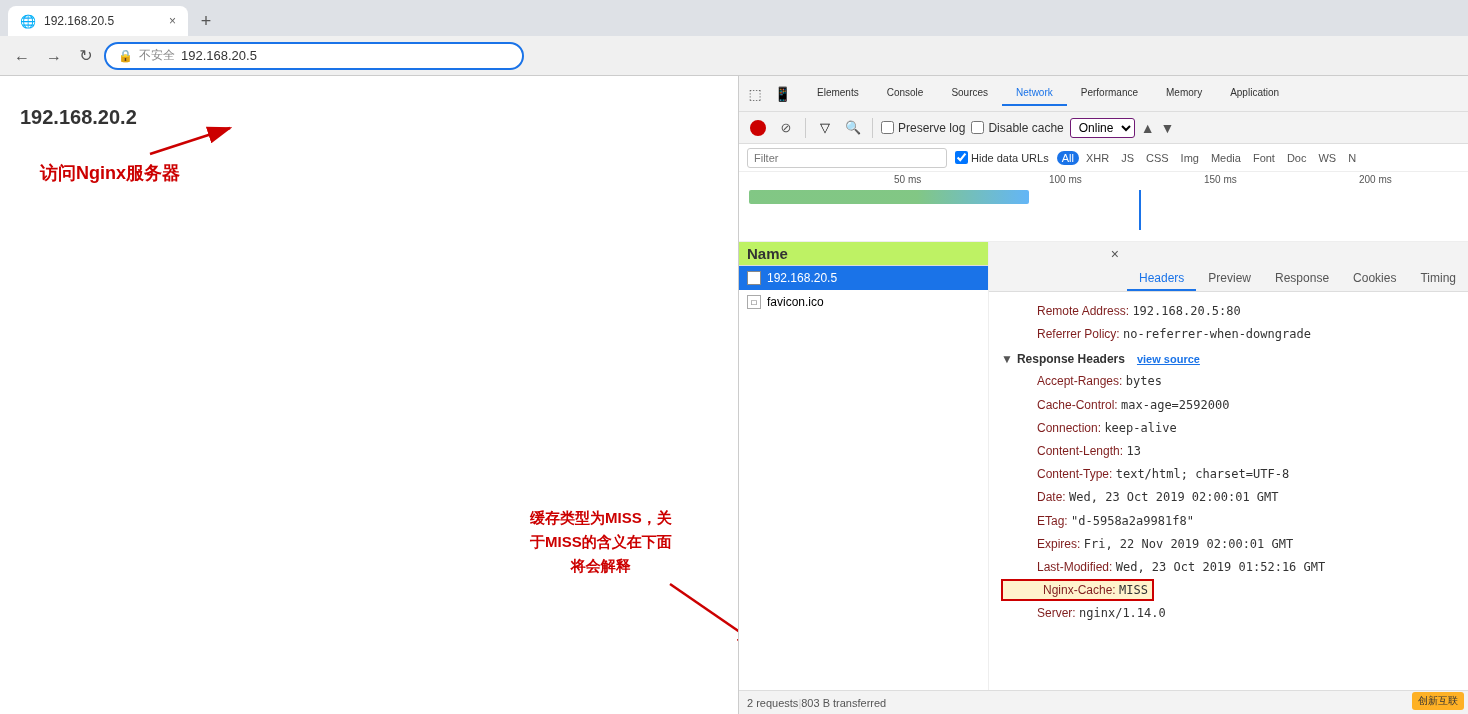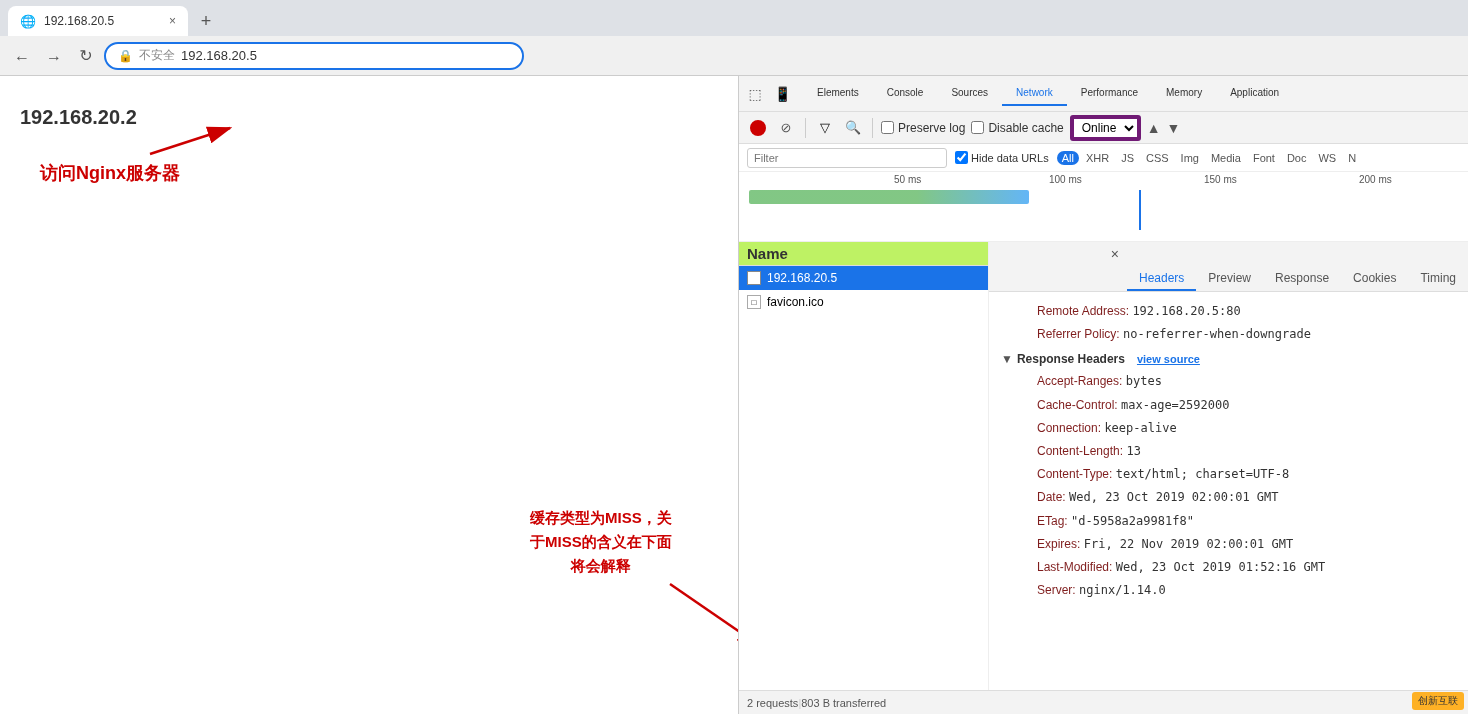--- a/index.html
+++ b/index.html
@@ -38,21 +38,21 @@
     .devtools-tab-icons { display: flex; align-items: center; margin-right: 8px; gap: 4px; }
     .devtools-icon-btn { width: 24px; height: 24px; display: flex; align-items: center; justify-content: center; font-size: 14px; color: #555; cursor: pointer; border-radius: 3px; }
 
     
     .devtools-toolbar { display: flex; align-items: center; background: #f3f3f3; border-bottom: 1px solid #ddd; padding: 4px 8px; gap: 6px; height: 32px; }
     .toolbar-btn { width: 22px; height: 22px; display: flex; align-items: center; justify-content: center; font-size: 13px; cursor: pointer; border-radius: 3px; }
     .toolbar-btn-circle { width: 16px; height: 16px; border-radius: 50%; background: #cc0000; }
     .toolbar-separator { width: 1px; height: 20px; background: #ccc; margin: 0 2px; }
     .toolbar-checkbox { display: flex; align-items: center; gap: 4px; font-size: 12px; color: #333; cursor: pointer; }
     .toolbar-checkbox input { width: 13px; height: 13px; }
-    .toolbar-select { font-size: 12px; border: 4px solid #701a75; background: #fff; padding: 1px 4px; border-radius: 3px; cursor: pointer; }
+    .toolbar-select { font-size: 12px; border: 1px solid #701a75; background: #fff; padding: 1px 4px; border-radius: 3px; cursor: pointer; }
     .toolbar-arrow { font-size: 14px; color: #555; cursor: pointer; }
 
     
     .filter-bar { display: flex; align-items: center; background: #fff; border-bottom: 1px solid #eee; padding: 4px 8px; gap: 8px; height: 28px; }
     .filter-input { flex: 1; max-width: 200px; height: 20px; border: 1px solid #ccc; border-radius: 3px; padding: 0 6px; font-size: 11px; }
     .hide-data-urls { display: flex; align-items: center; gap: 3px; font-size: 11px; color: #333; }
     .filter-type-btns { display: flex; gap: 2px; }
     .filter-type-btn { padding: 1px 5px; font-size: 11px; border: none; background: transparent; cursor: pointer; color: #555; border-radius: 2px; }
     .filter-type-btn.active { background: #1a73e8; color: #fff; border-radius: 10px; }
 
@@ -266,20 +266,21 @@
           <div id="header-fields">
               <div class="detail-row"><span class="detail-key">Accept-Ranges:</span> <span class="detail-val">bytes</span></div>
               <div class="detail-row"><span class="detail-key">Cache-Control:</span> <span class="detail-val">max-age=2592000</span></div>
               <div class="detail-row"><span class="detail-key">Connection:</span> <span class="detail-val">keep-alive</span></div>
               <div class="detail-row"><span class="detail-key">Content-Length:</span> <span class="detail-val">13</span></div>
               <div class="detail-row"><span class="detail-key">Content-Type:</span> <span class="detail-val">text/html; charset=UTF-8</span></div>
               <div class="detail-row"><span class="detail-key">Date:</span> <span class="detail-val">Wed, 23 Oct 2019 02:00:01 GMT</span></div>
               <div class="detail-row"><span class="detail-key">ETag:</span> <span class="detail-val">"d-5958a2a9981f8"</span></div>
               <div class="detail-row"><span class="detail-key">Expires:</span> <span class="detail-val">Fri, 22 Nov 2019 02:00:01 GMT</span></div>
               <div class="detail-row"><span class="detail-key">Last-Modified:</span> <span class="detail-val">Wed, 23 Oct 2019 01:52:16 GMT</span></div>
+              <div class="detail-row"><span class="highlighted-row"><span class="detail-key">Nginx-Cache:</span> <span class="detail-val">MISS</span></span></div>
               <div class="detail-row"><span class="detail-key">Server:</span> <span class="detail-val">nginx/1.14.0</span></div>
             </div>
         </div>
       </div>
     </div>
 
     <div class="status-bar">
       <span>2 requests</span>
       <span class="status-separator">|</span>
       <span>803 B transferred</span>

